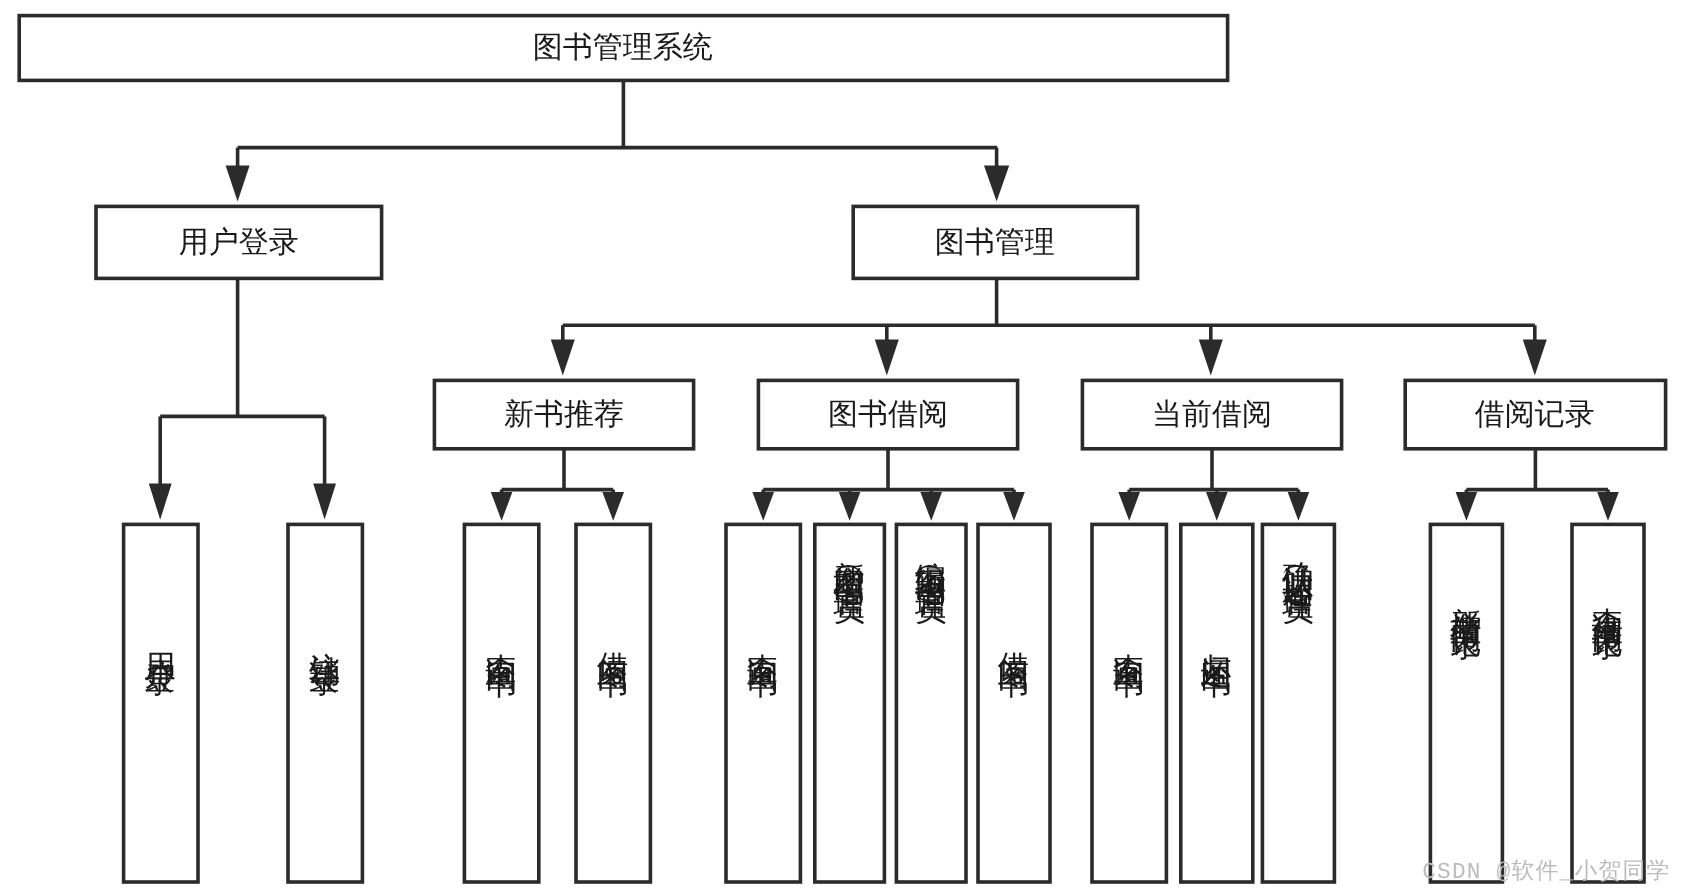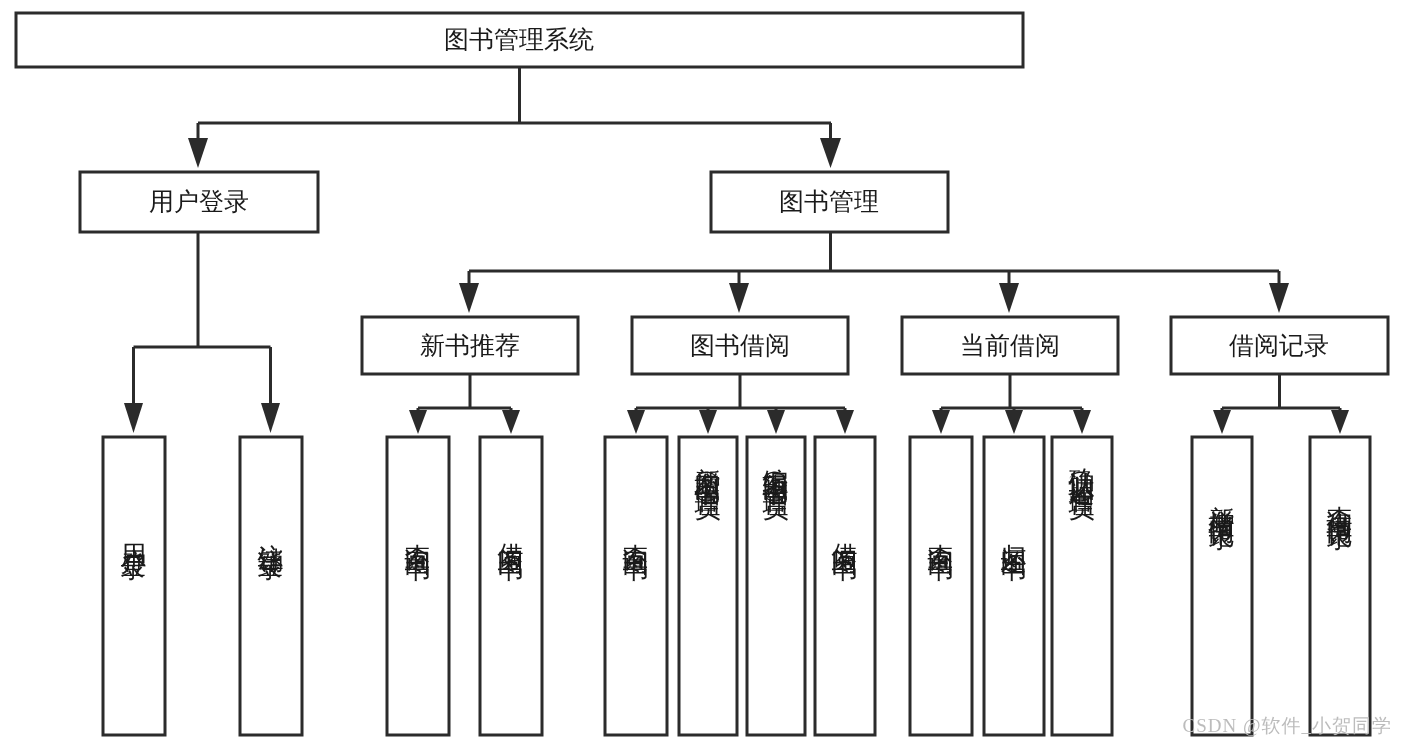--- a/index.html
+++ b/index.html
@@ -60,21 +60,21 @@
     font-size: 26px;
     line-height: 1;
     letter-spacing: 4px;
     color: #1a1a1a;
     white-space: nowrap;
   }
   .watermark {
     position: absolute;
     right: 12px;
     bottom: 8px;
-    font-family: Liberation Serif, serif;
+    font-family: Liberation Mono, monospace;
     font-size: 19px;
     color: #bcbcbc;
     letter-spacing: 1px;
     user-select: none;
   }
 </style>
 </head>
 <body>
 
 <div id="diagram-root">

